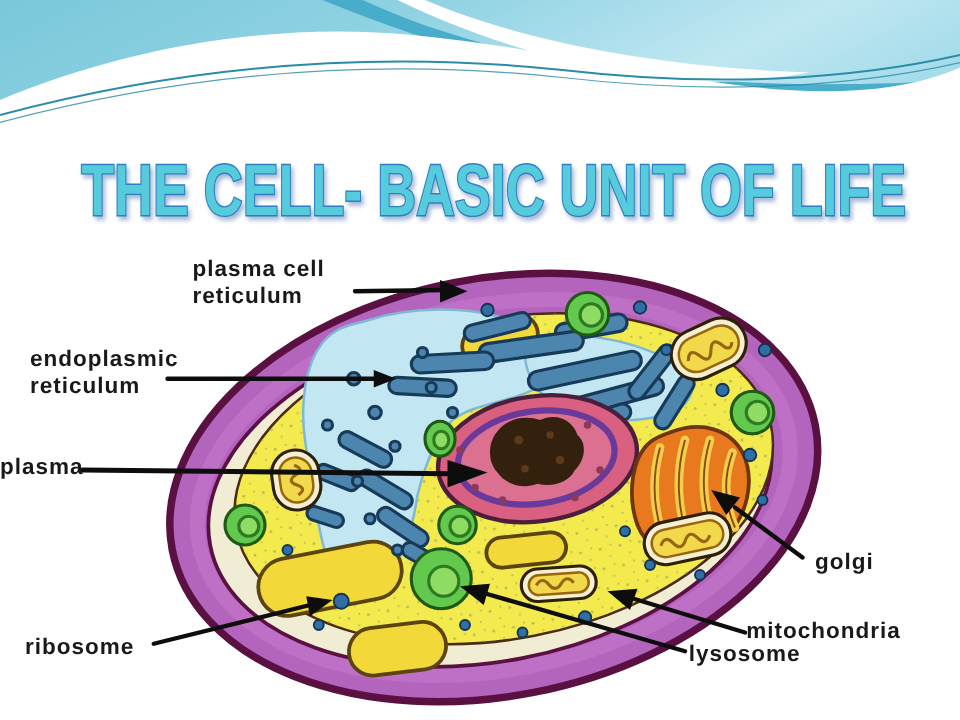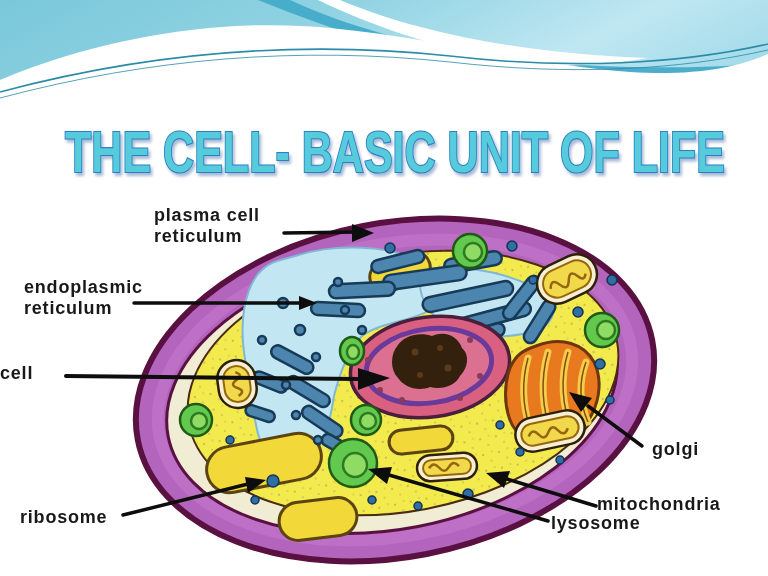--- a/index.html
+++ b/index.html
@@ -252,19 +252,19 @@
   </svg>
 
   <div class="lbl lbl-plasma">
     <div>plasma cell</div>
     <div>reticulum</div>
   </div>
   <div class="lbl lbl-er">
     <div>endoplasmic</div>
     <div>reticulum</div>
   </div>
-  <div class="lbl lbl-nucleus">cell</div>
+  <div class="lbl lbl-nucleus">plasma</div>
   <div class="lbl lbl-ribosome">ribosome</div>
   <div class="lbl lbl-golgi">golgi</div>
   <div class="lbl lbl-lyso">lysosome</div>
   <div class="lbl lbl-mito">mitochondria</div>
 
 </div>
 
 </body></html>

